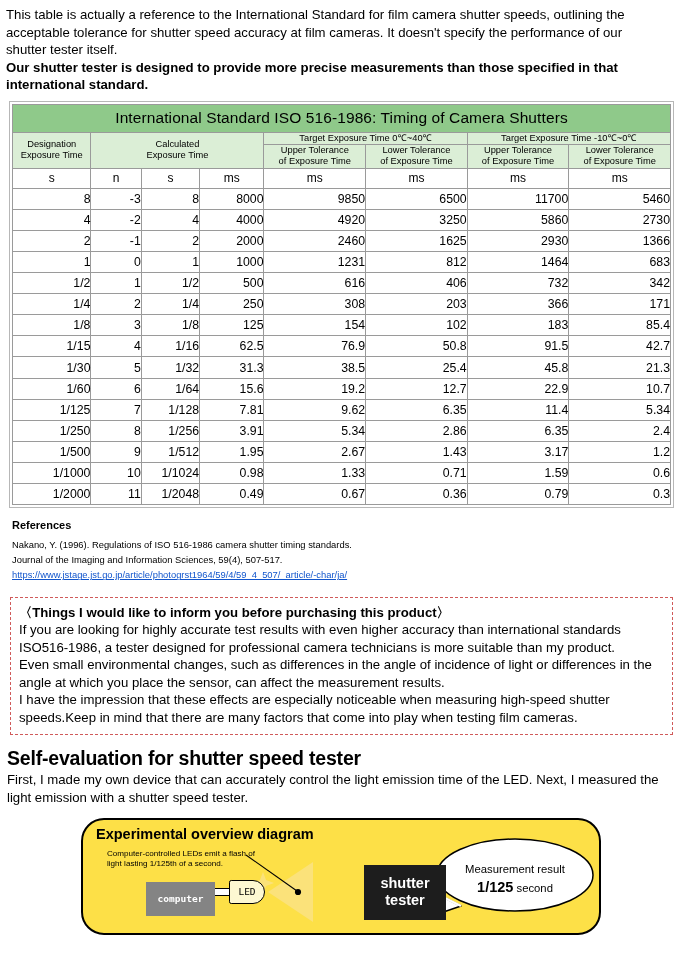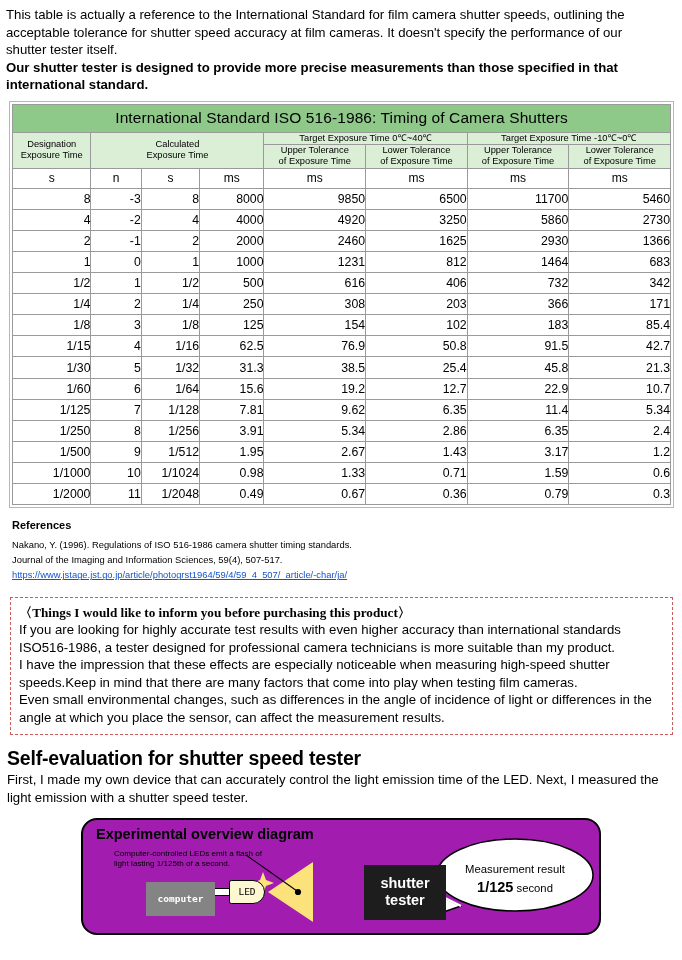--- a/index.html
+++ b/index.html
@@ -100,21 +100,21 @@
 
   
   .notice {
     margin: 14px 9px 0 10px;
     border: 1px dashed #d05a5a;
     padding: 6px 8px 8px 8px;
     font-size: 13.2px;
     line-height: 1.33;
   }
   .notice p { margin: 0; }
-  .notice p.bold { font-weight: bold; font-family: Liberation Serif, serif; }
+  .notice p.bold { font-weight: bold; }
 
   
   .selfeval {
     margin: 12px 8px 0 7px;
   }
   .selfeval h2 {
     margin: 0 0 1px 0;
     font-size: 19.5px;
     font-weight: bold;
     letter-spacing: -.2px;
@@ -129,33 +129,33 @@
   .diagram-wrap {
     margin: 11px 0 0 0;
     display: flex;
     justify-content: center;
   }
   .diagram {
     position: relative;
     width: 516px;
     height: 113px;
     border: 2.4px solid #000000;
-    border-radius: 16px;
-    background: #a21caf;
+    border-radius: 23px;
+    background: #fde047;
   }
   .diagram .dg-title {
     position: absolute;
     left: 13px;
     top: 6px;
     font-size: 14.5px;
     font-weight: bold;
   }
   .diagram .dg-caption {
     position: absolute;
-    left: 31px;
+    left: 24px;
     top: 29px;
     font-size: 8.1px;
     line-height: 1.3;
     width: 165px;
   }
   .diagram .computer-box {
     position: absolute;
     left: 63px;
     top: 62px;
     width: 69px;
@@ -452,22 +452,22 @@
 <div class="refs">
   <div class="refs-title">References</div>
   <div>Nakano, Y. (1996). Regulations of ISO 516-1986 camera shutter timing standards.</div>
   <div>Journal of the Imaging and Information Sciences, 59(4), 507-517.</div>
   <div class="link">https://www.jstage.jst.go.jp/article/photogrst1964/59/4/59_4_507/_article/-char/ja/</div>
 </div>
 
 <div class="notice">
   <p class="bold">〈Things I would like to inform you before purchasing this product〉</p>
   <p>If you are looking for highly accurate test results with even higher accuracy than international standards ISO516-1986, a tester designed for professional camera technicians is more suitable than my product.</p>
+  <p>Even small environmental changes, such as differences in the angle of incidence of light or differences in the angle at which you place the sensor, can affect the measurement results.</p>
   <p>I have the impression that these effects are especially noticeable when measuring high-speed shutter speeds.Keep in mind that there are many factors that come into play when testing film cameras.</p>
-  <p>Even small environmental changes, such as differences in the angle of incidence of light or differences in the angle at which you place the sensor, can affect the measurement results.</p>
 </div>
 
 <div class="selfeval">
   <h2>Self-evaluation for shutter speed tester</h2>
   <p>First, I made my own device that can accurately control the light emission time of the LED. Next, I measured the light emission with a shutter speed tester.</p>
 </div>
 
 <div class="diagram-wrap">
   <div class="diagram">
 

